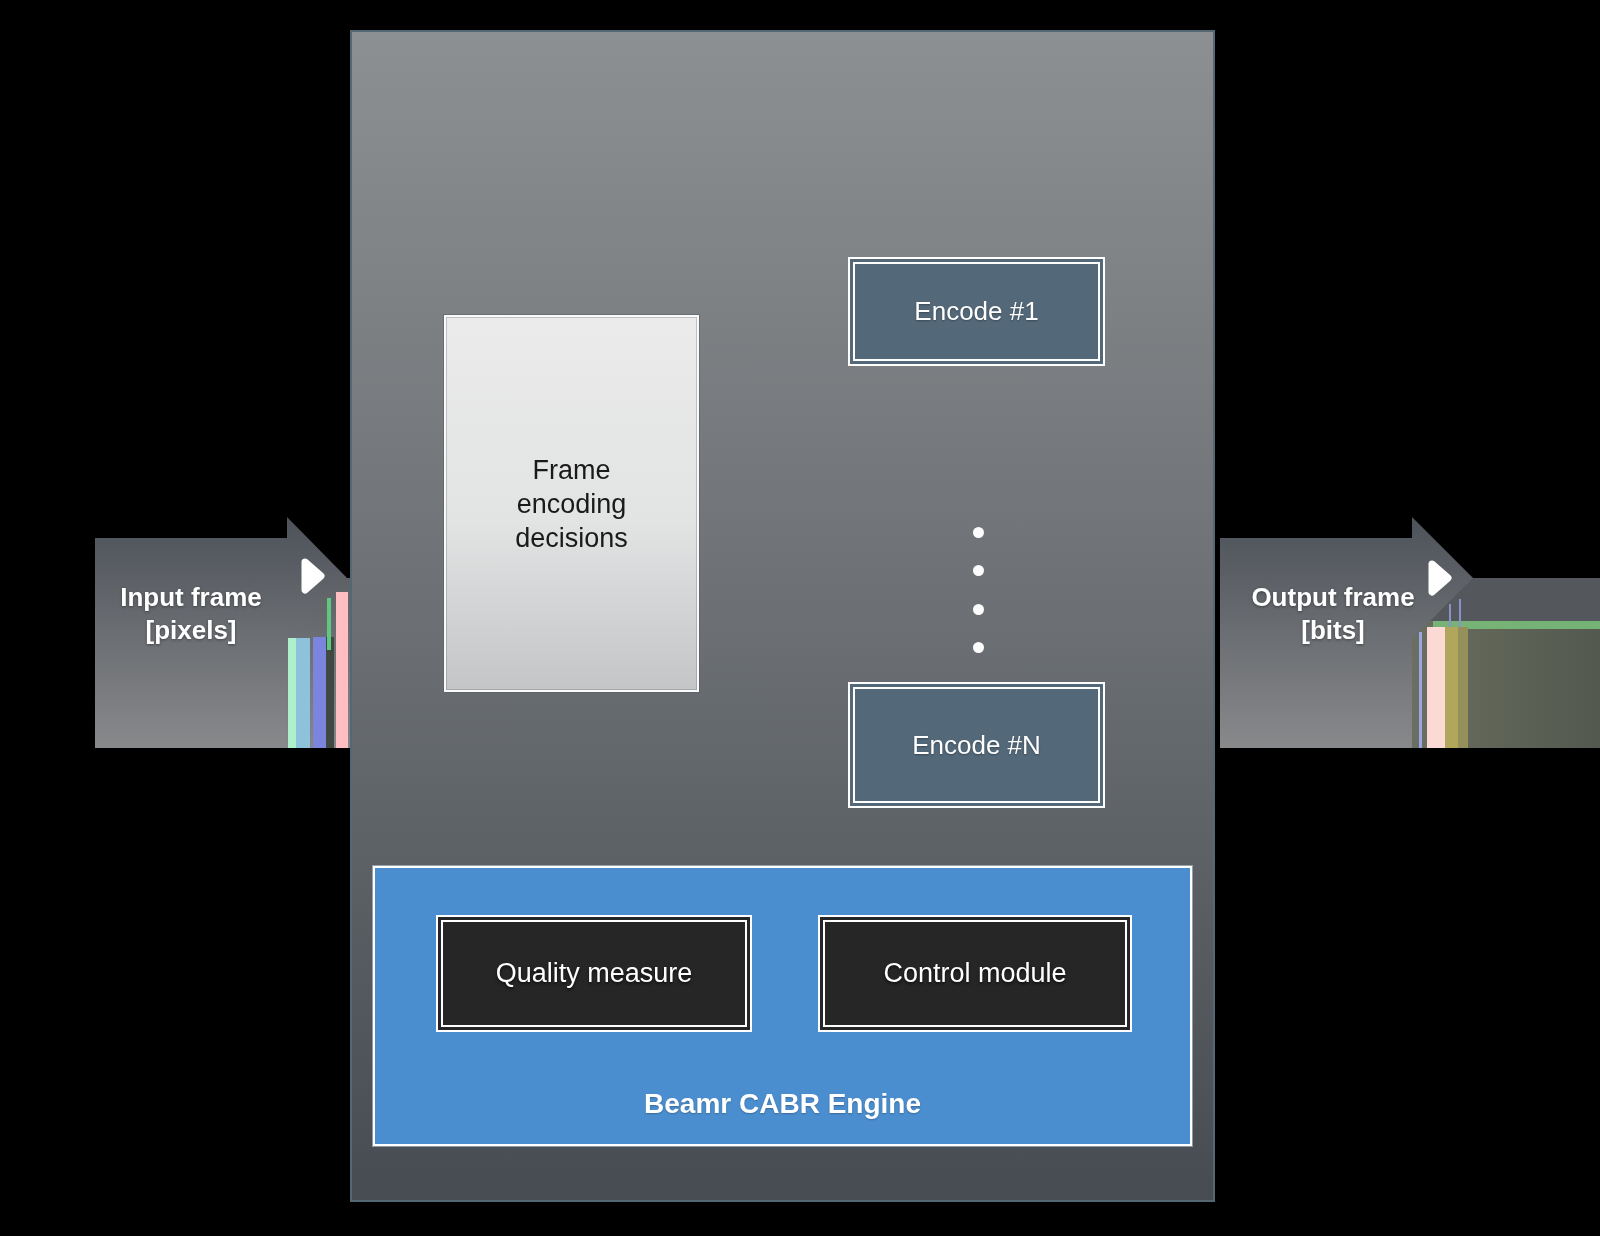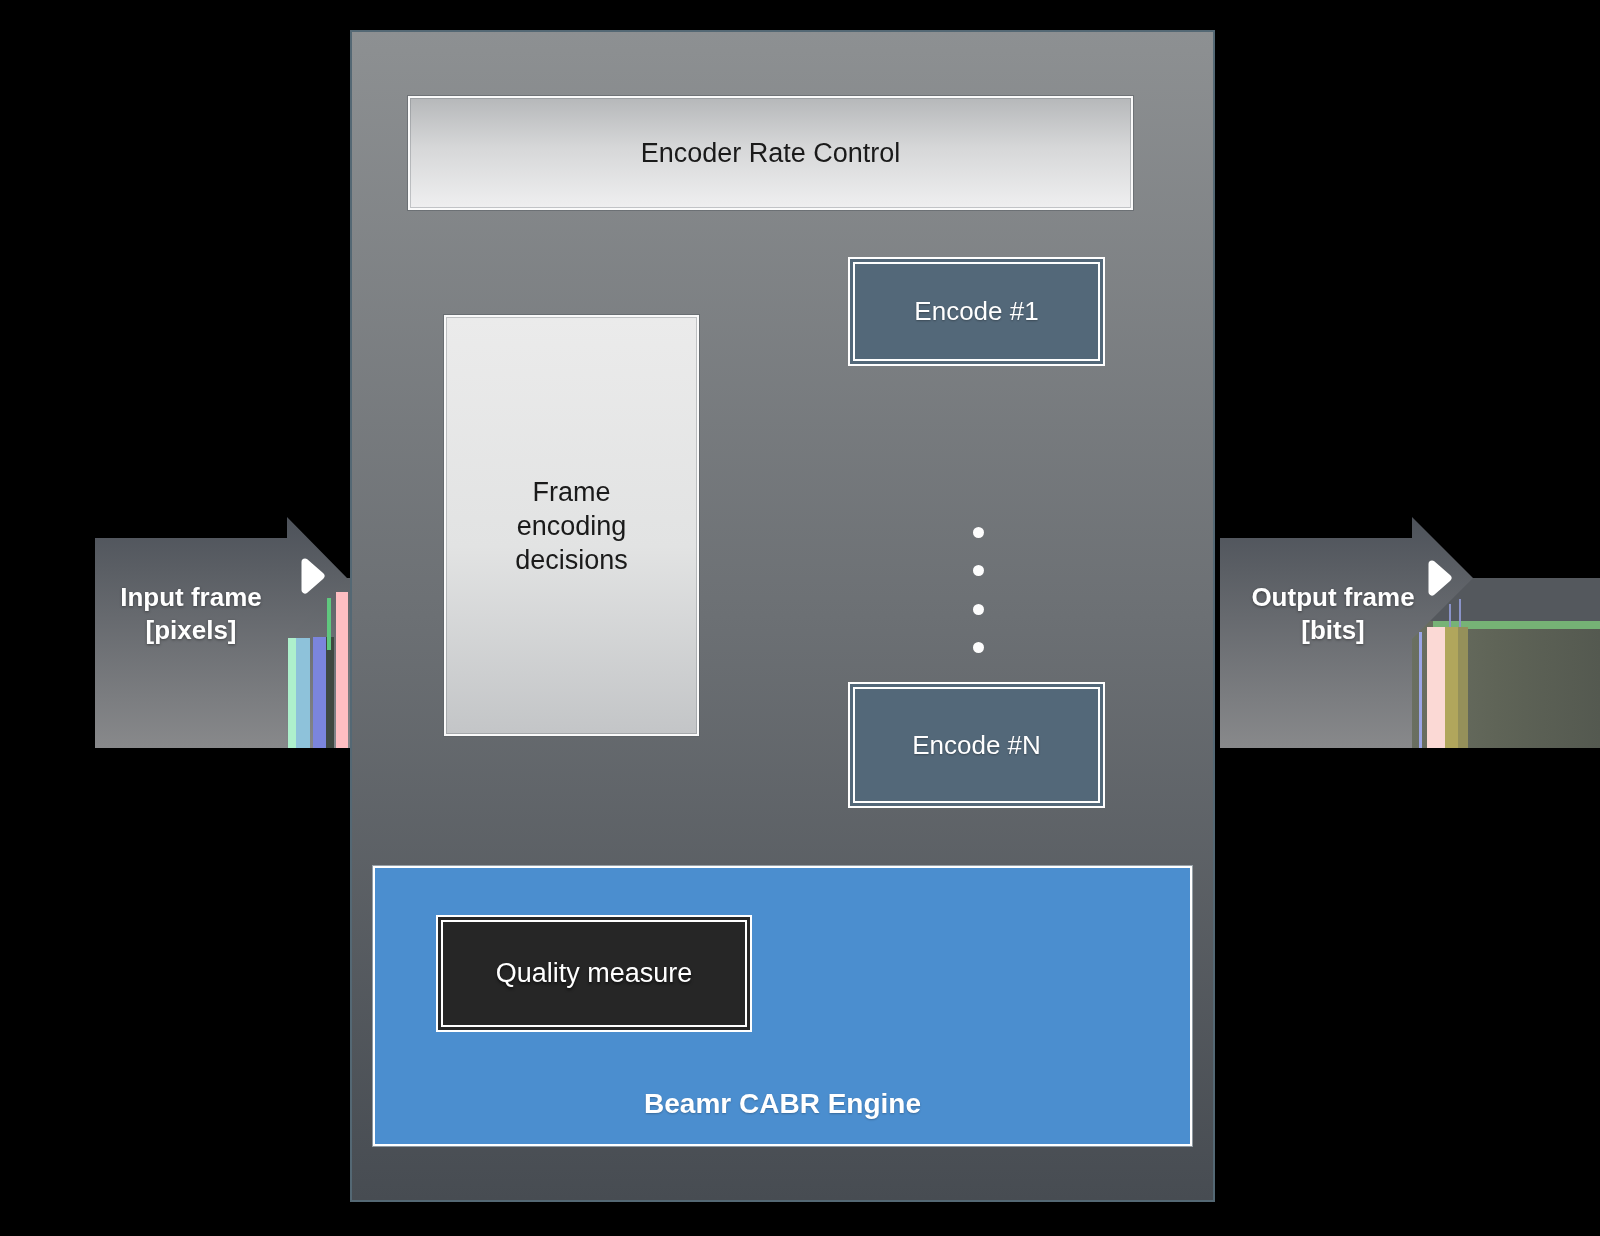--- a/index.html
+++ b/index.html
@@ -28,21 +28,21 @@
     display: flex; align-items: center; justify-content: center;
     text-align: center;
     color: #1a1a1a;
   }
   .erc-box {
     left: 56px; top: 64px; width: 725px; height: 114px;
     background: linear-gradient(180deg, #b6b8ba 0%, #d6d7d8 45%, #efeff0 100%);
     font-size: 27px;
   }
   .frame-box {
-    left: 92px; top: 283px; width: 255px; height: 421px;
+    left: 92px; top: 283px; width: 255px; height: 377px;
     background: linear-gradient(180deg, #ebebeb 0%, #e2e3e3 55%, #c3c5c7 100%);
     font-size: 27px; line-height: 34px;
   }
 
   
   .slate-box {
     width: 257px; left: 496px;
     background: #536879;
     border: 2px solid #fff;
     box-shadow: inset 0 0 0 3px #536879, inset 0 0 0 5px #ffffff;
@@ -177,23 +177,20 @@
   <div class="abs arrow-label label-right">
     <div>Output frame</div>
     <div>[bits]</div>
   </div>
   <svg class="abs play-icon play-right" viewBox="0 0 28 46">
     <path d="M7 9 L23 23 L7 37 Z" fill="#ffffff" stroke="#ffffff" stroke-width="7" stroke-linejoin="round" stroke-linecap="round"></path>
   </svg>
 
   <div class="abs main-box">
 
-    <div class="abs light-box erc-box">
-      <span>Encoder Rate Control</span>
-    </div>
 
     <div class="abs light-box frame-box">
       <div>
         <div>Frame</div>
         <div>encoding</div>
         <div>decisions</div>
       </div>
     </div>
 
     <div class="abs slate-box enc-1">
@@ -208,18 +205,21 @@
     </div>
 
     <div class="abs slate-box enc-n">
       <span>Encode #N</span>
     </div>
 
     <div class="abs engine-box">
       <div class="module-box quality-box">
         <span>Quality measure</span>
       </div>
+      <div class="module-box control-box">
+        <span>Control module</span>
+      </div>
       <div class="engine-title">Beamr CABR Engine</div>
     </div>
 
   </div>
 
 </div>
 
 </body></html>

